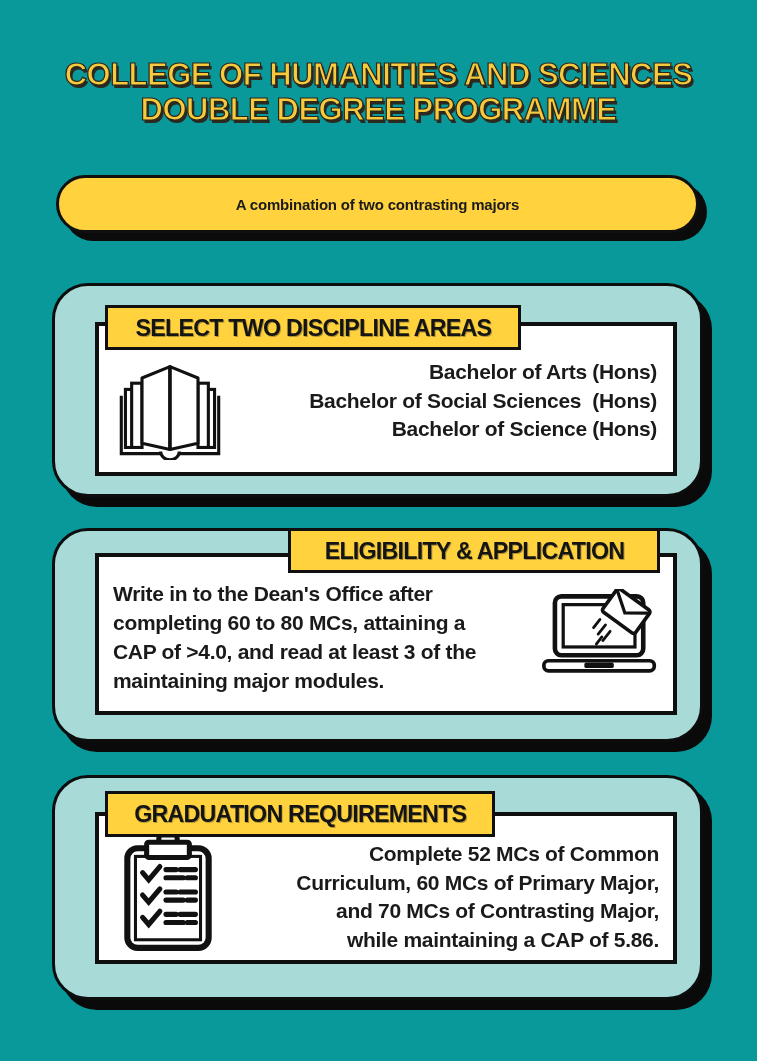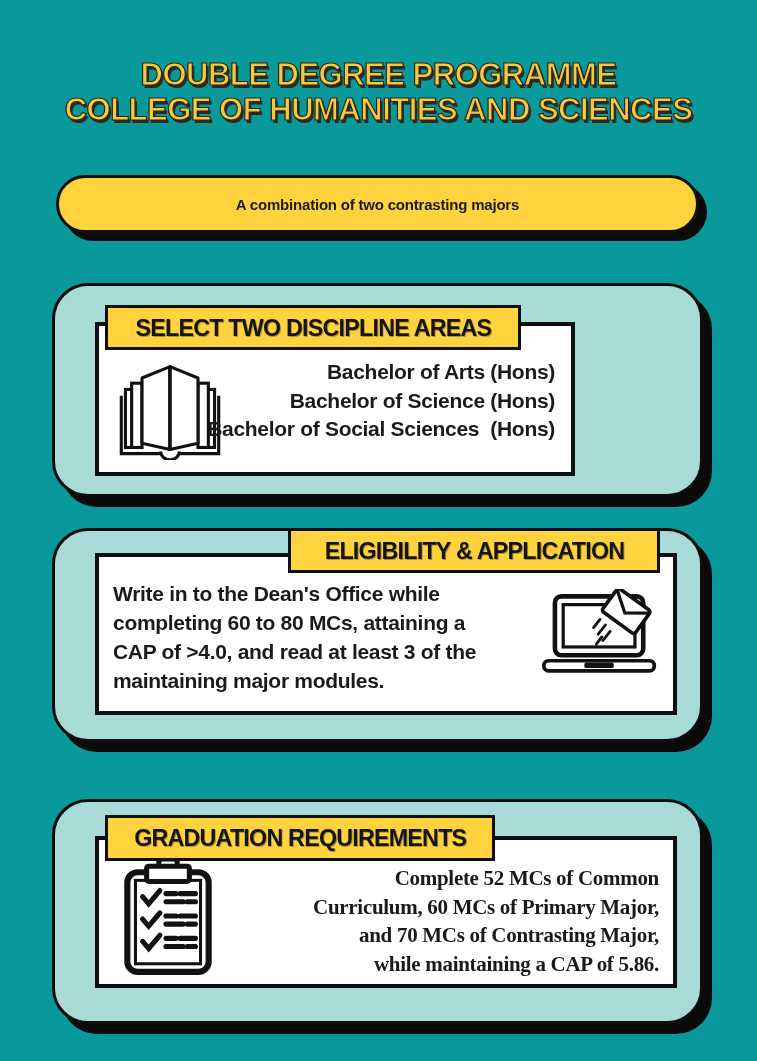--- a/index.html
+++ b/index.html
@@ -24,58 +24,58 @@
     display:flex;align-items:center;justify-content:center;
   }
   .pill-text{font-size:15px;font-weight:700;color:#1b1b1b;letter-spacing:-0.2px;}
   
   .card{
     position:absolute;left:52px;width:651px;background:#A8DBD8;
     border:3px solid #0d0d0d;border-radius:36px;box-shadow:9px 10px 0 #0a0a0a;
   }
   .card-1{top:283px;height:214px;padding-left:36px;}
   .card-2{top:528px;height:214px;}
-  .card-3{top:775px;height:225px;margin-top:24px;}
+  .card-3{top:775px;height:225px;}
   .whitebox{position:absolute;background:#ffffff;border:4px solid #0f0f0f;z-index:1;}
-  .card-1 .whitebox{left:40px;top:36px;width:480px;height:154px;}
+  .card-1 .whitebox{left:40px;top:36px;width:582px;height:154px;}
   .card-2 .whitebox{left:40px;top:22px;width:582px;height:162px;}
   .card-3 .whitebox{left:40px;top:34px;width:582px;height:152px;}
   .badge{
     position:absolute;background:#FFD23E;border:3px solid #0f0f0f;z-index:2;
     display:flex;align-items:center;justify-content:center;
   }
   .badge-1{left:50px;top:19px;width:416px;height:45px;}
   .badge-2{right:40px;top:-3px;width:372px;height:45px;margin-left:13px;}
   .badge-3{left:50px;top:13px;width:390px;height:46px;}
   .badge-text{
     font-size:24px;font-weight:700;letter-spacing:-0.8px;color:#141414;
     transform:scaleX(0.97);white-space:nowrap;
     text-shadow:1px 1px 0 rgba(30,30,30,0.35);
   }
   .body-text{
     position:absolute;color:#1a1a1a;font-weight:700;
     font-size:21px;line-height:28.5px;letter-spacing:-0.3px;
   }
   .card-1 .body-text{right:16px;top:32px;text-align:right;}
   .card-2 .body-text{left:14px;top:22px;text-align:left;line-height:29px;}
-  .card-3 .body-text{right:14px;top:24px;text-align:right;font-family:Liberation Serif, serif;}
+  .card-3 .body-text{right:14px;top:24px;text-align:right;}
   .icon-box{position:absolute;}
   .icon-book{left:14px;top:26px;width:114px;height:108px;}
   .icon-laptop{right:12px;top:32px;width:122px;height:92px;}
   .icon-clipboard{left:18px;top:16px;width:102px;height:122px;}
   .icon-box svg{width:100%;height:100%;display:block;}
 </style>
 </head>
 <body>
 
 <div class="poster">
 
   <div class="title">
+    <div class="title-line">COLLEGE OF HUMANITIES AND SCIENCES</div>
     <div class="title-line">DOUBLE DEGREE PROGRAMME</div>
-    <div class="title-line">COLLEGE OF HUMANITIES AND SCIENCES</div>
   </div>
 
   <div class="pill">
     <span class="pill-text">A combination of two contrasting majors</span>
   </div>
 
   <div class="card card-1">
     <div class="badge badge-1">
       <span class="badge-text">SELECT TWO DISCIPLINE AREAS</span>
     </div>
@@ -88,33 +88,33 @@
           <rect x="88" y="36" width="10" height="56" fill="#ffffff"></rect>
           <rect x="82" y="30" width="10" height="62" fill="#ffffff"></rect>
           <path d="M55 14 L28 25 V88 L55 94 Z" fill="#ffffff" stroke-linejoin="round"></path>
           <path d="M55 14 L82 25 V88 L55 94 Z" fill="#ffffff" stroke-linejoin="round"></path>
           <path d="M55 14 V94"></path>
           <path d="M46 96 a9 8 0 0 0 18 0" fill="#ffffff"></path>
         </svg>
       </div>
       <div class="body-text">
         <div>Bachelor of Arts (Hons)</div>
+        <div>Bachelor of Social Sciences&nbsp; (Hons)</div>
         <div>Bachelor of Science (Hons)</div>
-        <div>Bachelor of Social Sciences&nbsp; (Hons)</div>
       </div>
     </div>
   </div>
 
   <div class="card card-2">
     <div class="badge badge-2">
       <span class="badge-text">ELIGIBILITY &amp; APPLICATION</span>
     </div>
     <div class="whitebox">
       <div class="body-text">
-        <div>Write in to the Dean's Office while</div>
+        <div>Write in to the Dean's Office after</div>
         <div>completing 60 to 80 MCs, attaining a</div>
         <div>CAP of &gt;4.0, and read at least 3 of the</div>
         <div>maintaining major modules.</div>
       </div>
       <div class="icon-box icon-laptop">
         <svg viewBox="0 0 130 100" fill="none" stroke="#111111" stroke-width="4">
           <rect x="16" y="8" width="96" height="64" rx="7" fill="#ffffff" stroke-width="5"></rect>
           <rect x="25" y="17" width="78" height="46" fill="#ffffff" stroke-width="3.5"></rect>
           <rect x="4" y="78" width="120" height="11" rx="5" fill="#ffffff"></rect>
           <rect x="48" y="80" width="32" height="6" rx="2" fill="#111111" stroke="none"></rect>

